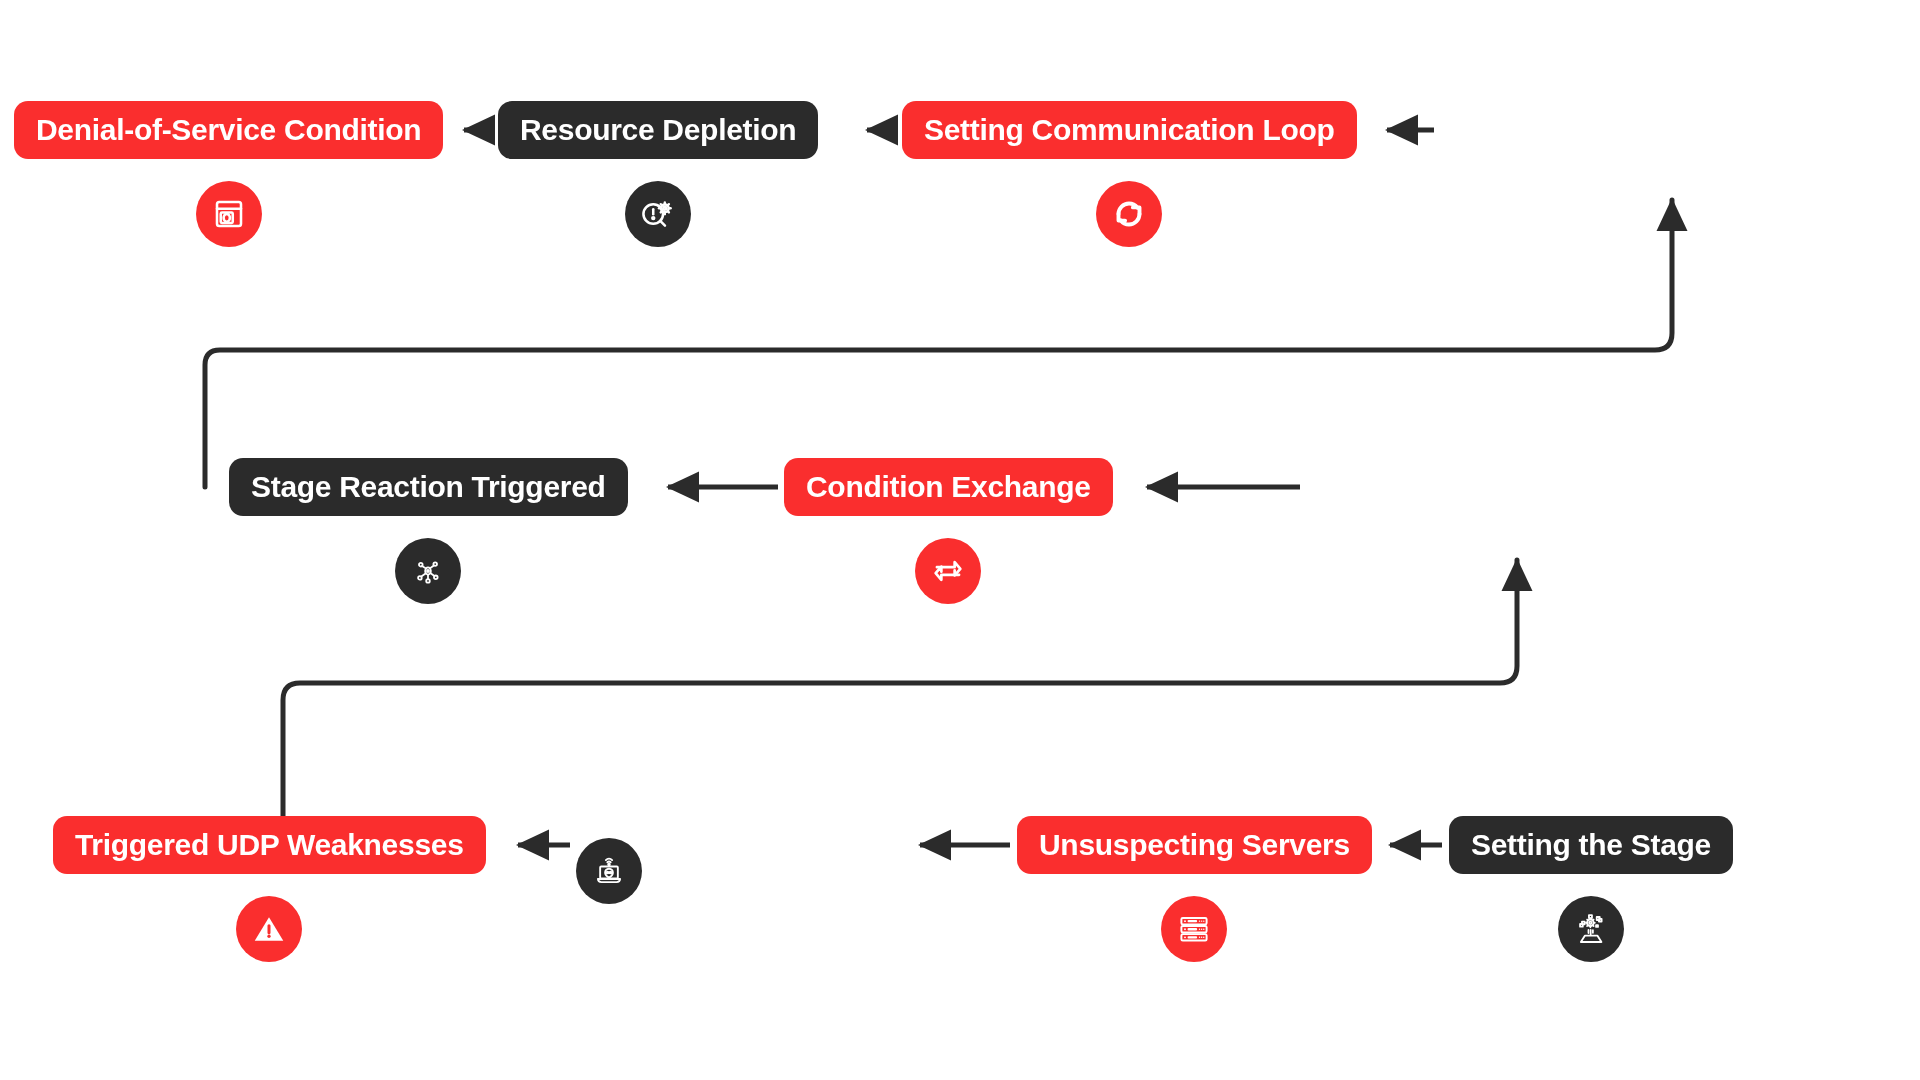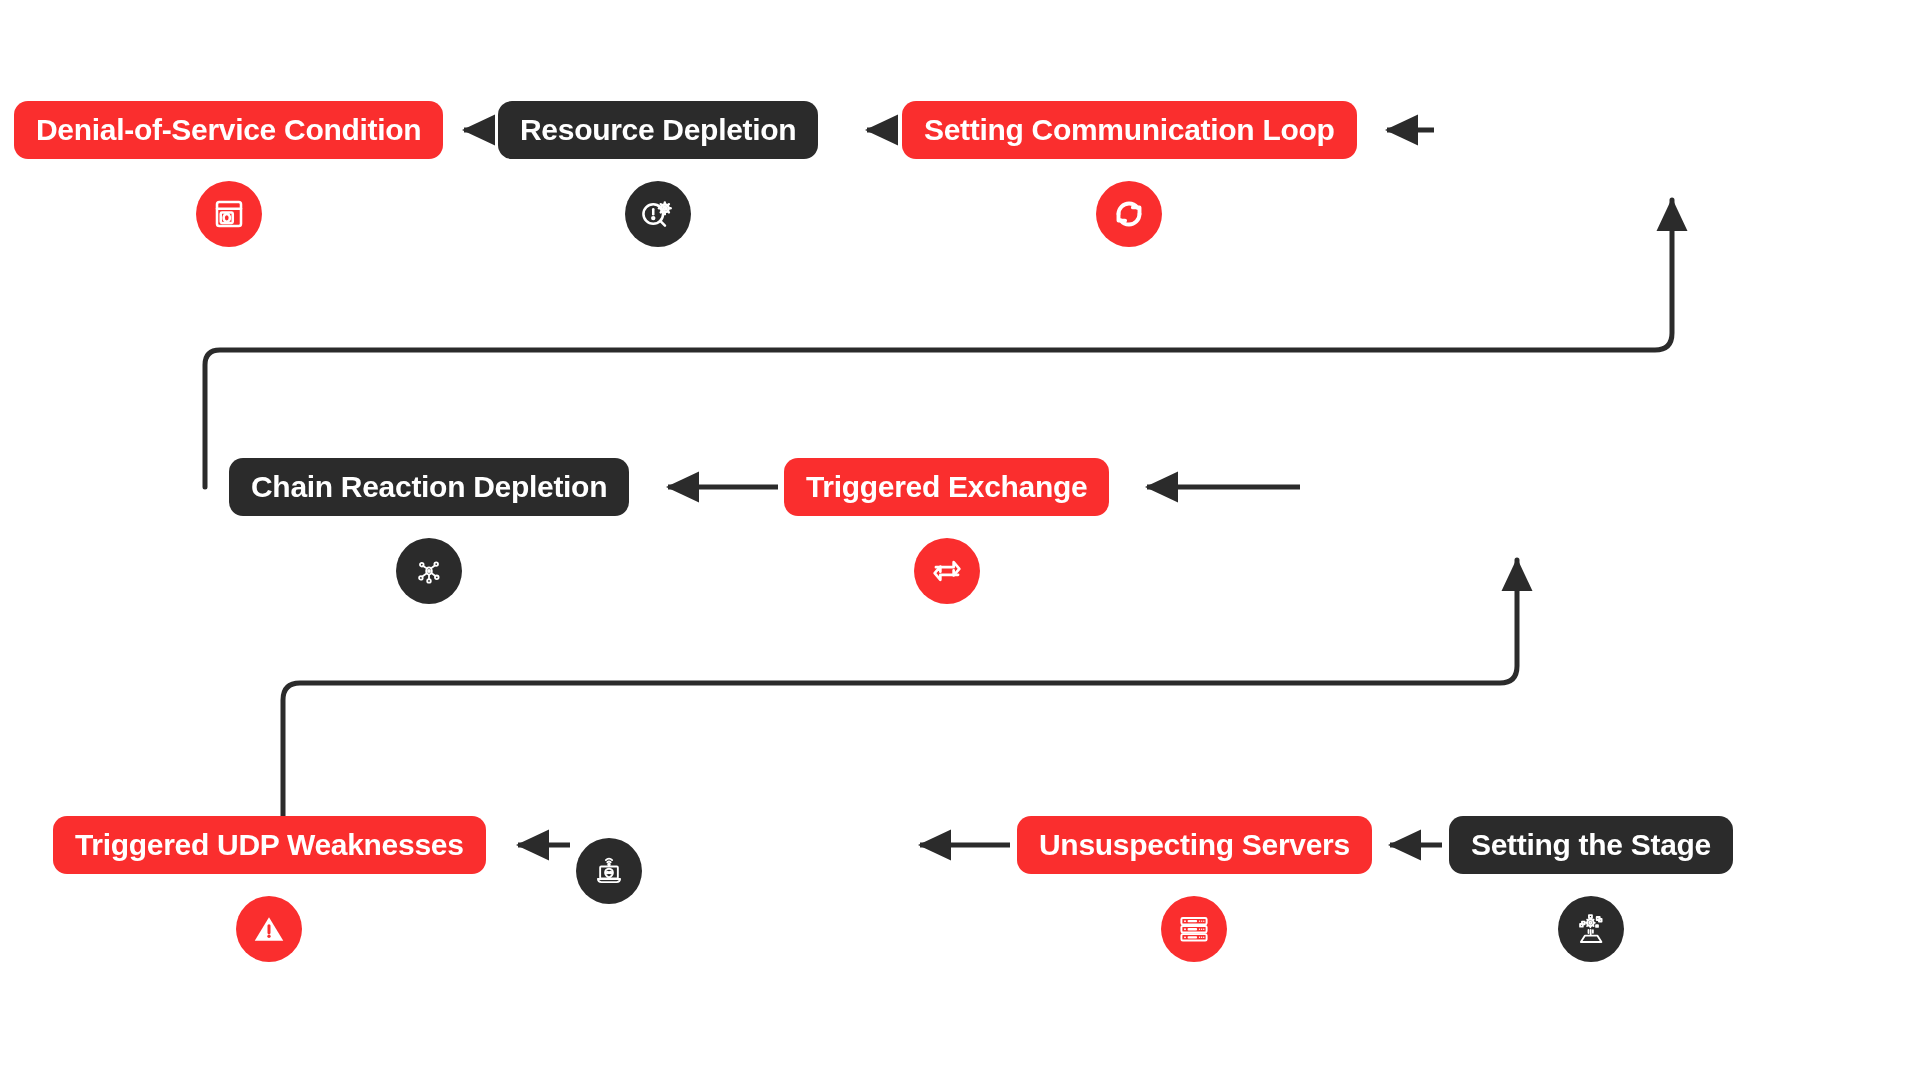--- a/index.html
+++ b/index.html
@@ -160,21 +160,21 @@
         <path d="M5 12a7 7 0 0 1 7-7 7 7 0 0 1 5.6 2.8"></path>
         <polyline points="5,12 5,16.4 9.4,16.4"></polyline>
         <polyline points="19,12 19,7.6 14.6,7.6"></polyline>
       </svg>
     </div>
   </div>
 
 
   <div class="node" style="left:229px; top:458px;">
     <div class="node-box box-dark">
-      <span class="node-label">Chain Reaction Depletion</span>
+      <span class="node-label">Stage Reaction Triggered</span>
     </div>
     <div class="icon-badge badge-dark">
       <svg width="36" height="36" viewBox="0 0 24 24" fill="none" stroke="#fff" stroke-width="1.2" stroke-linecap="round" stroke-linejoin="round">
         <ellipse cx="12" cy="12" rx="1.9" ry="2.4"></ellipse>
         <circle cx="12" cy="12" r="0.7" fill="#fff"></circle>
         <circle cx="7.2" cy="7.8" r="1.2"></circle>
         <circle cx="16.8" cy="7.4" r="1.2"></circle>
         <circle cx="6.6" cy="16.6" r="1.2"></circle>
         <circle cx="17.2" cy="16.2" r="1.2"></circle>
         <circle cx="12" cy="18.6" r="1.2"></circle>
@@ -182,21 +182,21 @@
         <line x1="13.4" y1="10.2" x2="15.9" y2="8.4"></line>
         <line x1="10.6" y1="13.5" x2="7.5" y2="15.7"></line>
         <line x1="13.5" y1="13.4" x2="16.3" y2="15.4"></line>
         <line x1="12" y1="14.5" x2="12" y2="17.3"></line>
       </svg>
     </div>
   </div>
 
   <div class="node" style="left:784px; top:458px;">
     <div class="node-box box-red">
-      <span class="node-label">Triggered Exchange</span>
+      <span class="node-label">Condition Exchange</span>
     </div>
     <div class="icon-badge badge-red">
       <svg width="38" height="38" viewBox="0 0 24 24" fill="none" stroke="#fff" stroke-width="1.7" stroke-linejoin="round" stroke-linecap="round">
         <path d="M5 9.6h11.2V6.4l3.6 4.2-3.6 4.2v-3.2"></path>
         <path d="M19 14.4H7.8v3.2L4.2 13.4 7.8 9.2v3.2"></path>
       </svg>
     </div>
   </div>
 
 

